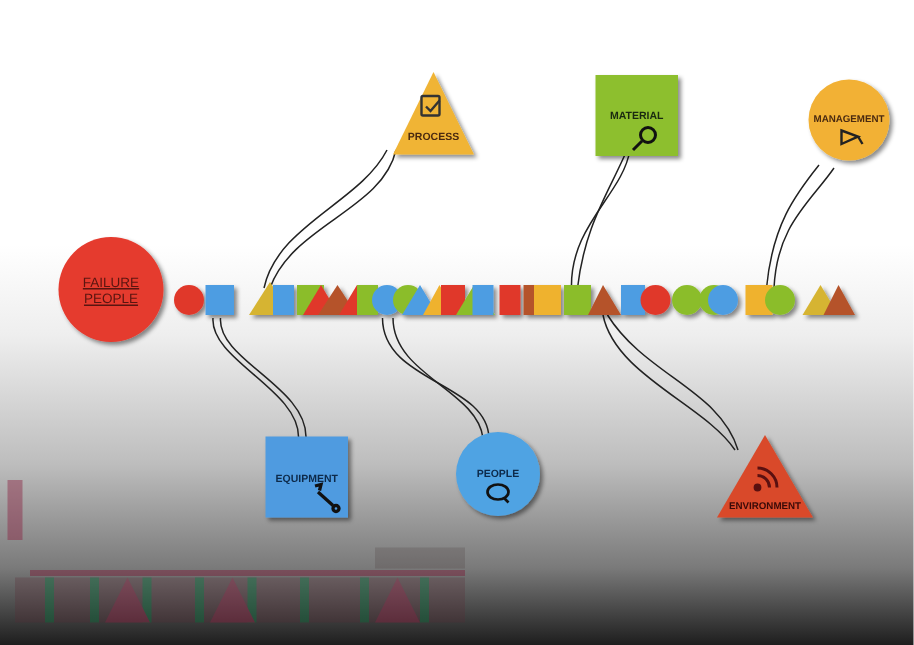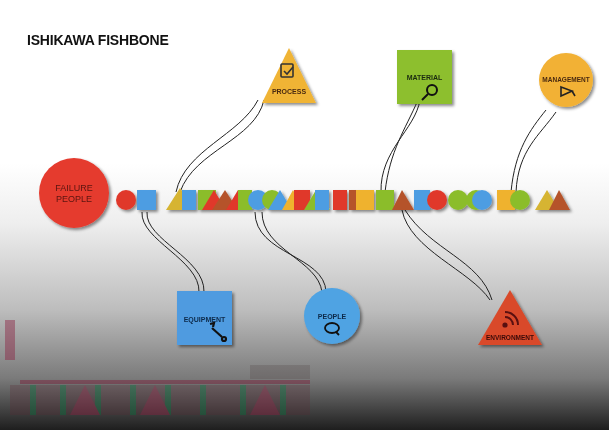--- a/index.html
+++ b/index.html
@@ -17,21 +17,20 @@
     position:absolute; font-weight:bold; text-align:center; line-height:11px;
   }
   .reflection {
     position:absolute; left:0; top:300px; width:310px; height:130px; opacity:0.55;
   }
 </style>
 </head>
 <body>
 
 <div class="title">
-  <div>ISHIKAWA FISHBONE</div>
 </div>
 
 <svg class="stage" width="609" height="430" viewBox="0 0 609 430">
   <defs>
     <filter id="sh" x="-20%" y="-20%" width="150%" height="150%">
       <feDropShadow dx="2" dy="2" stdDeviation="1.5" flood-color="#000" flood-opacity="0.45"></feDropShadow>
     </filter>
   </defs>
 
   <g fill="none" stroke="#222" stroke-width="1">
@@ -122,21 +121,21 @@
   </g>
 
   <polygon points="510,290 542,345 478,345" fill="#d94a2a" filter="url(#sh)"></polygon>
   <g fill="none" stroke="#5a1010" stroke-width="2">
     <circle cx="505" cy="325" r="1.6" fill="#5a1010"></circle>
     <path d="M505,317 a8,8 0 0 1 8,8"></path>
     <path d="M505,312 a13,13 0 0 1 13,13"></path>
   </g>
 </svg>
 
-<div class="node-label" style="left:39px; top:183px; width:70px; font-size:9px; color:#5a1510; font-weight:normal;">
+<div class="node-label" style="left:39px; top:183px; width:70px; font-size:9px; color:#5a1510; font-weight:normal;text-decoration:underline;">
   <div>FAILURE</div>
   <div>PEOPLE</div>
 </div>
 <div class="node-label" style="left:262px; top:86px; width:54px; font-size:7px; color:#4a2a10;">PROCESS</div>
 <div class="node-label" style="left:397px; top:72px; width:55px; font-size:7px; color:#1a2a10;">MATERIAL</div>
 <div class="node-label" style="left:536px; top:74px; width:60px; font-size:6.5px; color:#4a2a10;">MANAGEMENT</div>
 <div class="node-label" style="left:177px; top:314px; width:55px; font-size:7px; color:#0d2a4a;">EQUIPMENT</div>
 <div class="node-label" style="left:304px; top:311px; width:56px; font-size:7px; color:#0d2a4a;">PEOPLE</div>
 <div class="node-label" style="left:478px; top:332px; width:64px; font-size:6.5px; color:#3a0a08;">ENVIRONMENT</div>
 

